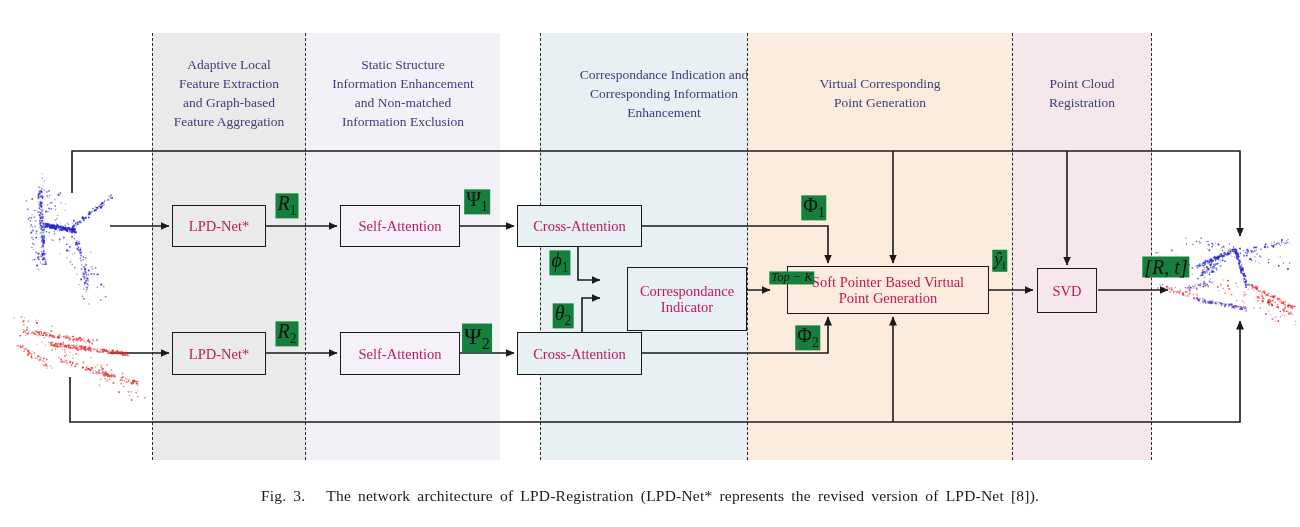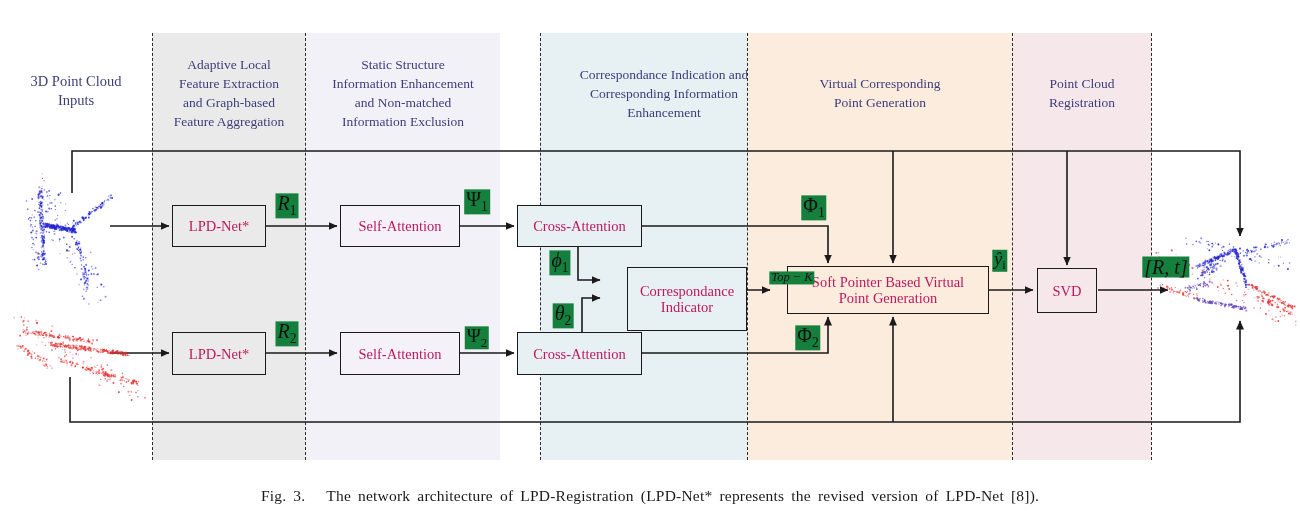--- a/index.html
+++ b/index.html
@@ -92,22 +92,20 @@
   </div>
   <div class="stage s4">
     <div class="stage-title">Virtual Corresponding
 Point Generation</div>
   </div>
   <div class="stage s5">
     <div class="stage-title">Point Cloud
 Registration</div>
   </div>
 
-  <div class="input-label">3D Point Cloud
-Inputs</div>
 
   <svg class="wires" width="1300" height="527" viewBox="0 0 1300 527">
     <defs>
       <marker id="arr" markerUnits="userSpaceOnUse" markerWidth="10" markerHeight="9" refX="8.5" refY="4" orient="auto">
         <path d="M0,0 L9,4 L0,8 z" fill="#1a1a1a"></path>
       </marker>
     </defs>
     <g stroke="#1a1a1a" stroke-width="1.6" fill="none">
 
       <polyline points="72,193 72,151 1240,151 1240,236" marker-end="url(#arr)"></polyline>
@@ -2200,21 +2198,21 @@
   <div class="box ci">Correspondance
 Indicator</div>
   <div class="box sp">Soft Pointer Based Virtual
 Point Generation</div>
   <div class="box svd">SVD</div>
 
   <div class="mlabel" style="left:287px;top:206px;font-size:20px"><i>R</i><sub>1</sub></div>
   <div class="mlabel" style="left:477px;top:202px;font-size:20px"><span>Ψ</span><sub>1</sub></div>
   <div class="mlabel" style="left:560px;top:263px;font-size:20px"><i>ϕ</i><sub>1</sub></div>
   <div class="mlabel" style="left:287px;top:334px;font-size:20px"><i>R</i><sub>2</sub></div>
-  <div class="mlabel" style="left:477px;top:338px;font-size:19px"><span>Ψ</span><sub>2</sub></div>
+  <div class="mlabel" style="left:477px;top:338px;font-size:24px"><span>Ψ</span><sub>2</sub></div>
   <div class="mlabel" style="left:563px;top:316px;font-size:20px"><i>θ</i><sub>2</sub></div>
   <div class="mlabel" style="left:814px;top:208px;font-size:20px"><span>Φ</span><sub>1</sub></div>
   <div class="mlabel" style="left:808px;top:338px;font-size:20px"><span>Φ</span><sub>2</sub></div>
   <div class="mlabel it" style="left:749px;top:278px;font-size:12.5px">Top − K</div>
   <div class="mlabel" style="left:1000px;top:261px;font-size:18px"><i>ŷ</i><sub>i</sub></div>
   <div class="mlabel it" style="left:1123px;top:267px;font-size:20px">[R, t]</div>
 
   <div class="caption">Fig. 3.   The network architecture of LPD-Registration (LPD-Net* represents the revised version of LPD-Net [8]).</div>
 </div>
 

